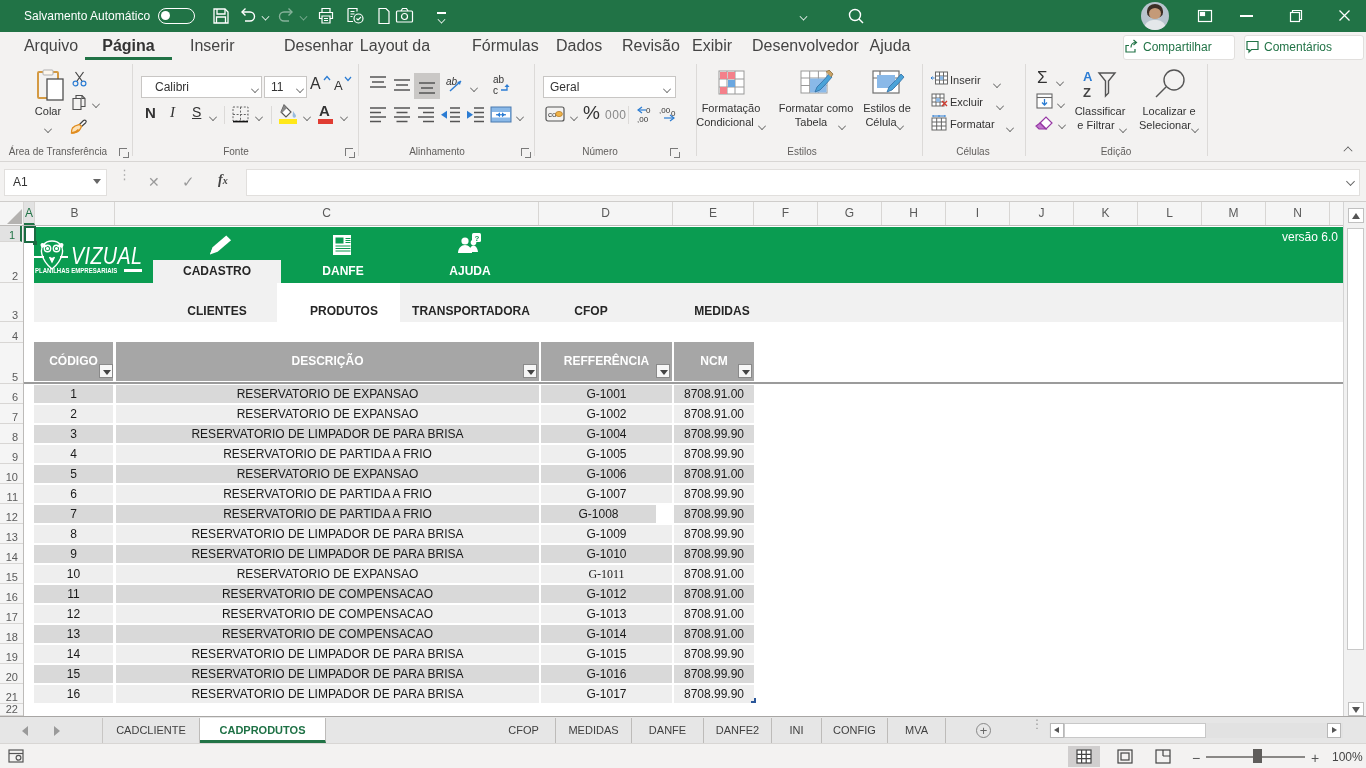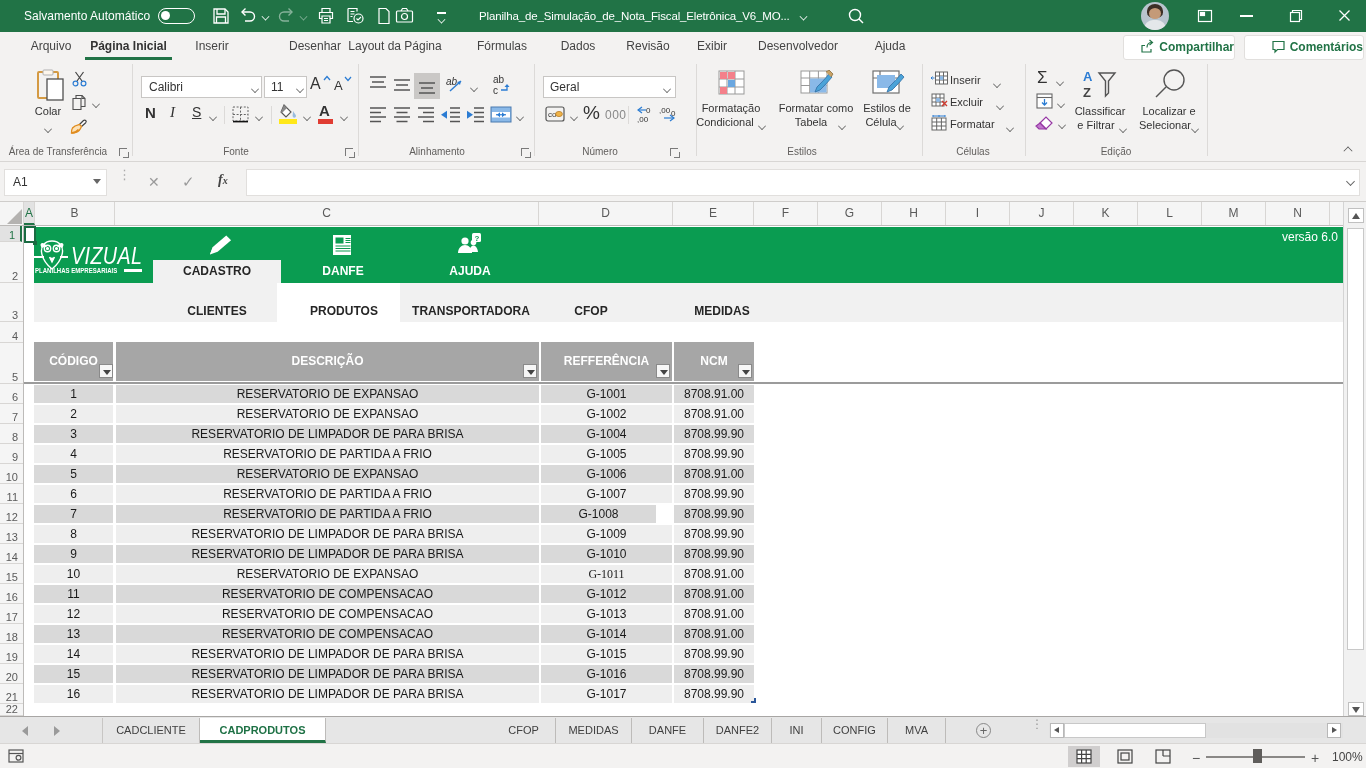--- a/index.html
+++ b/index.html
@@ -6,24 +6,24 @@
 html,body { width:1366px; height:768px; overflow:hidden; }
 body { font-family:"Liberation Sans", sans-serif; position:relative; background:#fff; }
 .abs { position:absolute; }
 
 
 #titlebar { left:0; top:0; width:1366px; height:32px; background:#217346; color:#fff; }
 #titlebar .t { position:absolute; top:0; height:32px; line-height:32px; font-size:12px; white-space:nowrap; }
 
 
 #tabrow { left:0; top:32px; width:1366px; height:28px; background:#f3f2f1; }
-.rtab { position:absolute; top:0; height:28px; line-height:28px; font-size:12px; color:#444; text-align:center; }
+.rtab { position:absolute; top:0; height:28px; line-height:28px; font-size:16px; color:#444; text-align:center; }
 .rtab.active { color:#217346; font-weight:bold; color:#333; }
 .greenline { position:absolute; background:#217346; }
-.topbtn { position:absolute; top:3px; height:25px; background:#fff; border:1px solid #e1dfdd; border-radius:3px; color:#217346; font-size:12px; line-height:23px; text-align:right;font-weight:bold; }
+.topbtn { position:absolute; top:3px; height:25px; background:#fff; border:1px solid #e1dfdd; border-radius:3px; color:#217346; font-size:12px; line-height:23px; text-align:left; }
 
 
 #ribbon { left:0; top:60px; width:1366px; height:102px; background:#f3f2f1; border-bottom:1px solid #d8d6d4; }
 .gsep { position:absolute; top:4px; height:92px; width:1px; background:#dcdad8; }
 .glabel { position:absolute; top:85px; height:14px; font-size:10px; color:#605e5c; text-align:center; line-height:14px; white-space:nowrap; }
 .launch { position:absolute; top:88px; width:10px; height:10px; }
 .launch:before { content:""; position:absolute; left:0; top:0; width:7px; height:7px; border-left:1.2px solid #7a7a7a; border-top:1.2px solid #7a7a7a; }
 .launch:after { content:""; position:absolute; right:0; bottom:0; width:5px; height:5px; border-right:1.4px solid #7a7a7a; border-bottom:1.4px solid #7a7a7a; }
 .rlbl { position:absolute; font-size:11px; color:#333; white-space:nowrap; }
 .chev { position:absolute; width:7px; height:4px; }
@@ -97,21 +97,20 @@
   <svg style="position:absolute;left:376px;top:7px" width="16" height="18" viewBox="0 0 16 18" fill="none" stroke="#fff" stroke-width="1.2">
     <path d="M3 1.5 h7 l3 3 v12 h-10 z"></path>
   </svg>
   <svg style="position:absolute;left:395px;top:7px" width="19" height="18" viewBox="0 0 19 18" fill="none" stroke="#fff" stroke-width="1.2">
     <rect x="1.5" y="4" width="16" height="11" rx="1"></rect>
       <path d="M6 4 l1.5-2.5 h4 L13 4"></path>
       <circle cx="9.5" cy="9.5" r="3"></circle>
   </svg>
   <div style="position:absolute;left:437px;top:12px;width:9px;height:1.6px;background:#fff;"></div>
   <div class="chevW" style="left:438px;top:17px;"></div>
-  <div class="t" style="left:479px;font-size:11.5px;letter-spacing:-0.15px;">Planilha_de_Simulação_de_Nota_Fiscal_Eletrônica_V6_MO...</div>
   <div class="chevW" style="left:800px;top:14px;"></div>
   <svg style="position:absolute;left:847px;top:7px" width="18" height="18" viewBox="0 0 18 18" fill="none" stroke="#fff" stroke-width="1.4">
     <circle cx="8" cy="8" r="5.5"></circle>
       <path d="M12 12 L16 16"></path>
   </svg>
   <div style="position:absolute;left:1141px;top:2px;width:28px;height:28px;border-radius:50%;background:#b8c4ce;overflow:hidden;">
     <div style="position:absolute;left:6px;top:2px;width:16px;height:14px;border-radius:50% 50% 40% 40%;background:#3c2f26;"></div>
     <div style="position:absolute;left:8px;top:6px;width:12px;height:11px;border-radius:50%;background:#c49a78;"></div>
     <div style="position:absolute;left:3px;top:18px;width:22px;height:12px;border-radius:9px 9px 0 0;background:#e4e7ea;"></div>
   </div>
@@ -192,21 +191,21 @@
       <path d="M11 1.5 v3 h3"></path>
   </svg>
   <div class="chev" style="left:92px;top:40px"></div>
 
   <svg style="position:absolute;left:70px;top:57px" width="19" height="17" viewBox="0 0 19 17">
     <path d="M9.5 7.5 L13.5 3.5 a1.5 1.5 0 0 1 2.2 2.2 L11.5 9.5" fill="#fff" stroke="#444" stroke-width="1.2"></path>
     <path d="M2.5 11 C4.5 8.5 7.5 8 9.5 7.5 L11.5 9.5 C10.5 12 9 14.5 6 15.5 C4.5 16 2.5 16 1.5 16 C1.5 14 1.5 12.5 2.5 11 z" fill="#fde3b9" stroke="#e08c1e" stroke-width="1.3"></path>
     <path d="M1.5 16 C4 15.8 7 14.5 8.5 12.5" fill="none" stroke="#e08c1e" stroke-width="1.6"></path>
   </svg>
 
-  <div class="combo" style="left:141px;top:16px;width:121px;height:22px;line-height:20px;padding-left:7px;">Calibri</div>
+  <div class="combo" style="left:141px;top:16px;width:121px;height:22px;line-height:20px;padding-left:13px;">Calibri</div>
   <div class="chev" style="left:251px;top:25px"></div>
   <div class="combo" style="left:264px;top:16px;width:43px;height:22px;line-height:20px;padding-left:6px;">11</div>
   <div class="chev" style="left:296px;top:25px"></div>
   <div style="position:absolute;left:310px;top:15px;font-size:16px;color:#333;">A</div>
   <svg style="position:absolute;left:323px;top:15px" width="8" height="6" viewBox="0 0 8 6" fill="none" stroke="#2b7cd3" stroke-width="1.3">
       <path d="M1 5 L4 1.5 L7 5"></path>
     </svg>
   <div style="position:absolute;left:334px;top:18px;font-size:13px;color:#333;">A</div>
   <svg style="position:absolute;left:344px;top:16px" width="8" height="6" viewBox="0 0 8 6" fill="none" stroke="#2b7cd3" stroke-width="1.2">
       <path d="M1 1 L4 4.5 L7 1"></path>

